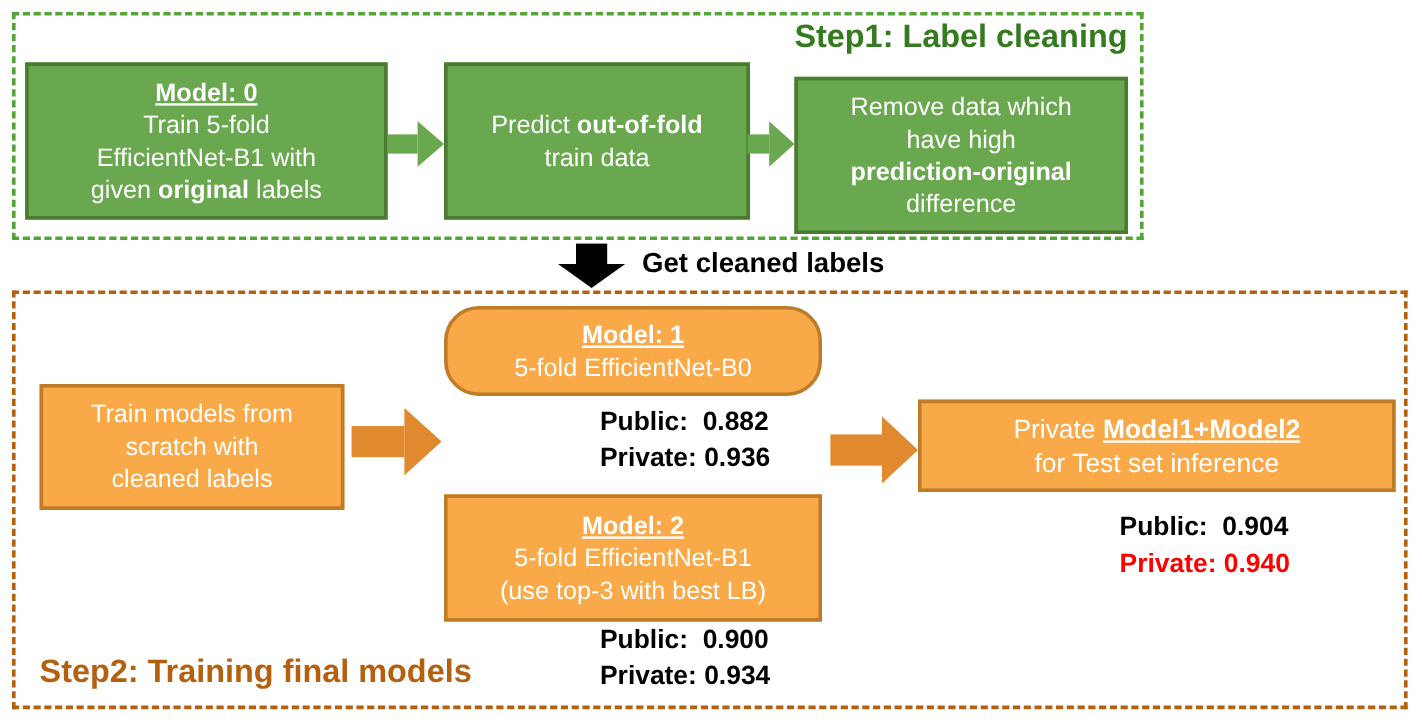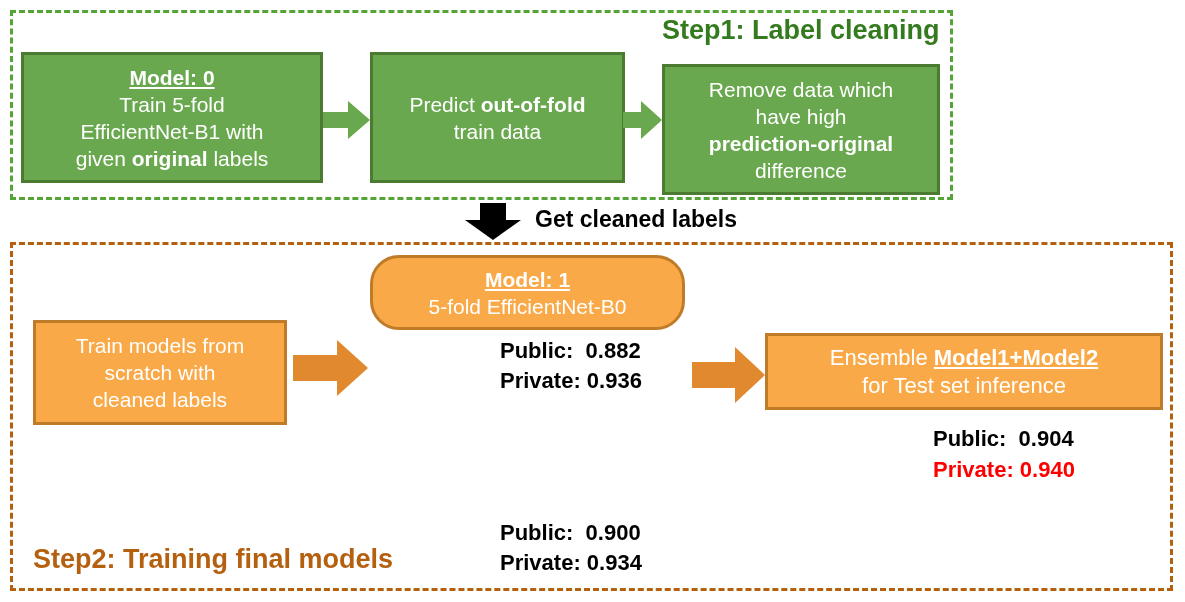--- a/index.html
+++ b/index.html
@@ -105,23 +105,24 @@
   <div id="box-train" class="node obox"><div><span>Train models from</span></div><div><span>scratch with</span></div><div><span>cleaned labels</span></div></div>
 
   <div id="arrow-o1" class="arrow-r">
     <div class="stem"></div>
     <div class="head"></div>
   </div>
 
   <div id="box-model1" class="node obox"><div><span style="font-weight: bold; text-decoration: underline;">Model: 1</span></div><div><span>5-fold EfficientNet-B0</span></div></div>
   <div id="score-model1" class="score"><div><span style="font-weight: bold;">Public:  0.882</span></div><div><span style="font-weight: bold;">Private: 0.936</span></div></div>
 
+  <div id="box-model2" class="node obox"><div><span style="font-weight: bold; text-decoration: underline;">Model: 2</span></div><div><span>5-fold EfficientNet-B1</span></div><div><span>(use top-3 with best LB)</span></div></div>
   <div id="score-model2" class="score"><div><span style="font-weight: bold;">Public:  0.900</span></div><div><span style="font-weight: bold;">Private: 0.934</span></div></div>
 
   <div id="arrow-o2" class="arrow-r">
     <div class="stem"></div>
     <div class="head"></div>
   </div>
 
-  <div id="box-ensemble" class="node obox"><div><span>Ensemble </span><span style="font-weight: bold; text-decoration: underline;">Model1+Model2</span></div><div><span>for Test set inference</span></div></div>
+  <div id="box-ensemble" class="node obox"><div><span>Private </span><span style="font-weight: bold; text-decoration: underline;">Model1+Model2</span></div><div><span>for Test set inference</span></div></div>
   <div id="score-ensemble" class="score"><div><span style="font-weight: bold;">Public:  0.904</span></div><div><span style="font-weight: bold; color: rgb(255, 0, 0);">Private: 0.940</span></div></div>
 
 </div>
 
 </body></html>

